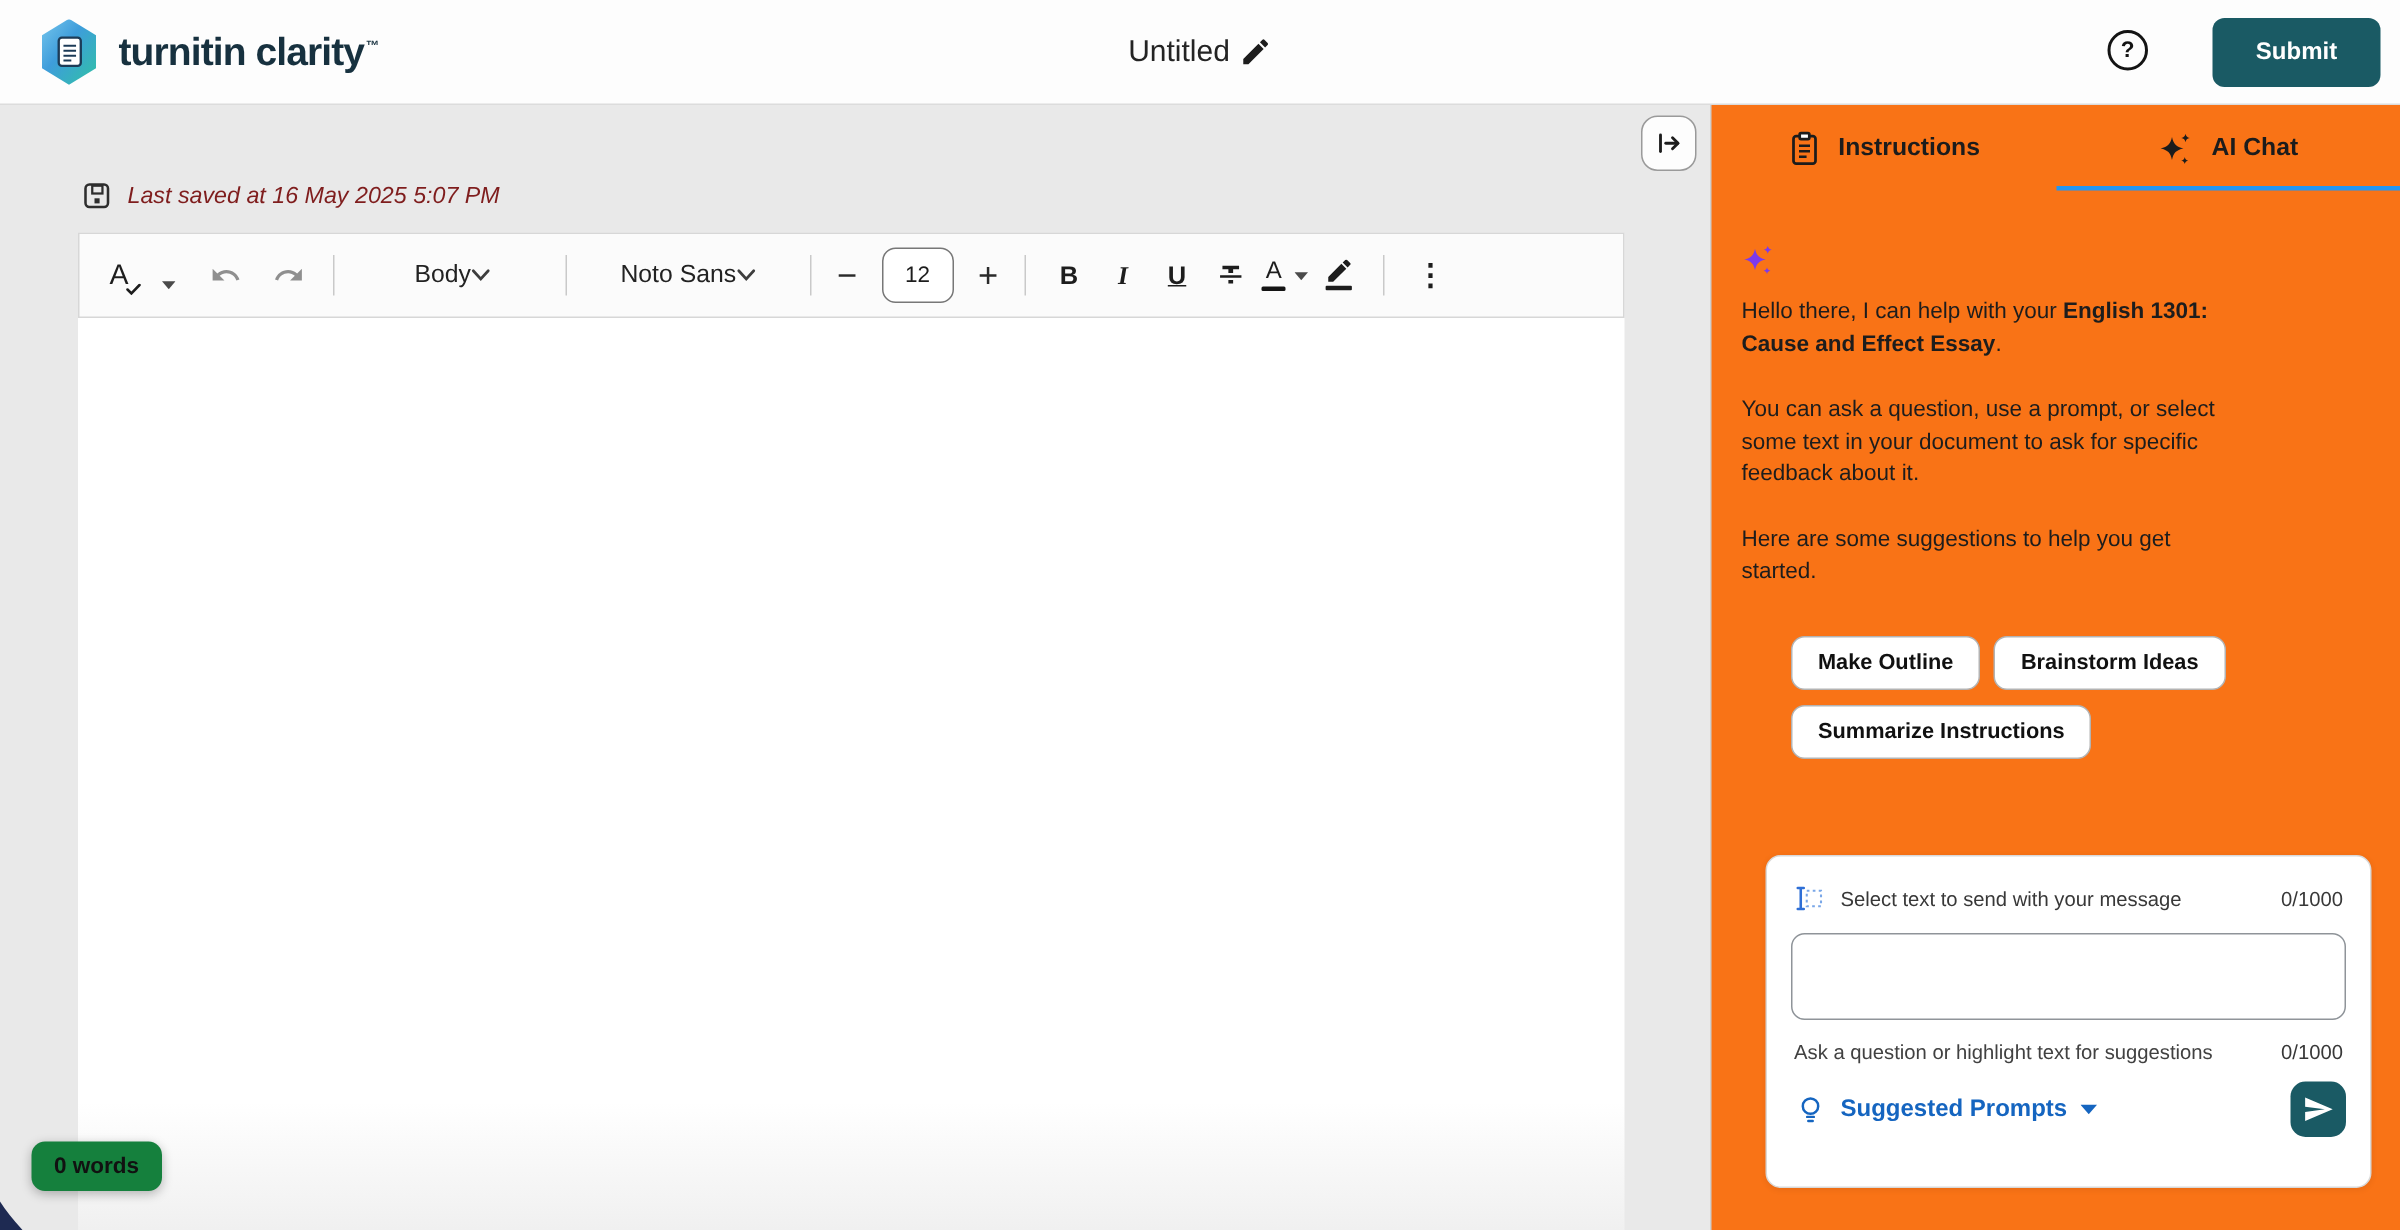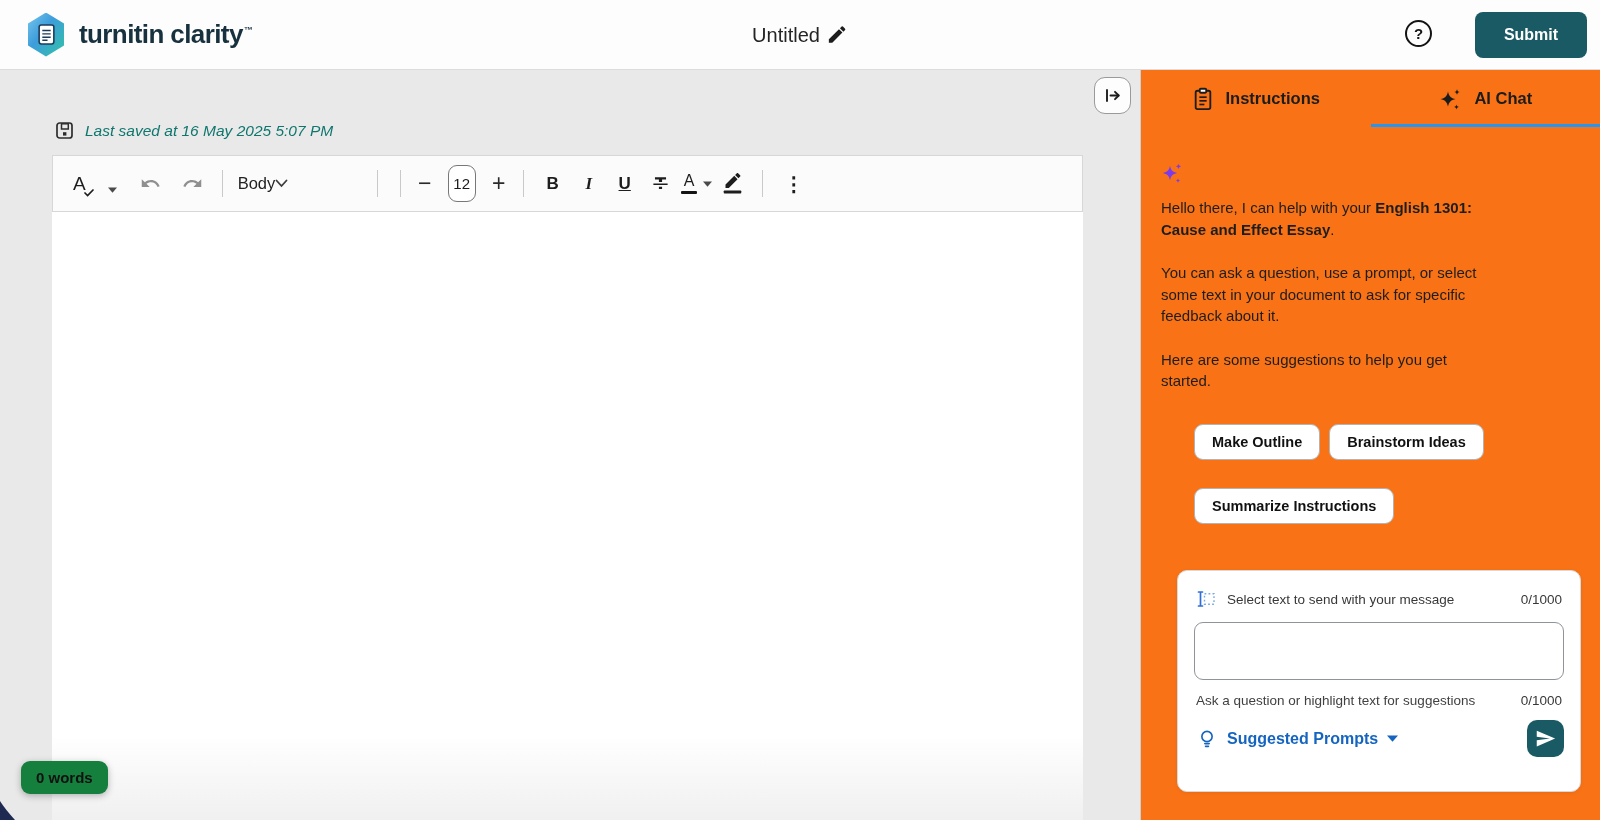--- a/index.html
+++ b/index.html
@@ -30,39 +30,39 @@
   .help{position:absolute;right:168px;top:20px;width:27px;height:27px;border:2.4px solid #141414;border-radius:50%;
         display:flex;align-items:center;justify-content:center;font-size:15px;font-weight:700;color:#141414;cursor:pointer;}
   .submit{position:absolute;right:13px;top:12px;width:112px;height:46px;background:var(--teal);color:#fff;
           border:none;border-radius:8px;font-size:16px;font-weight:700;font-family:inherit;cursor:pointer;}
 
   
   .editor{position:absolute;top:70px;left:0;width:1140px;height:750px;background:var(--gray-bg);}
   .collapse-btn{position:absolute;left:1094px;top:7px;width:37px;height:37px;background:#fdfdfd;border:1.4px solid #9a9a9a;
                 border-radius:11px;display:flex;align-items:center;justify-content:center;cursor:pointer;}
   .save-row{position:absolute;left:55px;top:51px;display:flex;align-items:center;gap:11px;}
-  .save-row .txt{font-style:italic;font-size:15.5px;color:#0f766e;}
+  .save-row .txt{font-style:italic;font-size:15.5px;color:#7f1d1d;}
 
   .toolbar{position:absolute;left:52px;top:85px;width:1031px;height:57px;background:#fbfbfb;border:1px solid #d7d7d7;
            display:flex;align-items:center;padding:0 14px;}
   .tb-btn{display:flex;align-items:center;justify-content:center;height:40px;min-width:36px;color:var(--ink);cursor:pointer;}
   .tb-div{width:1px;height:27px;background:#c9c9c9;margin:0 11px;}
   .glyph-b{font-weight:700;font-size:17px;}
   .glyph-i{font-style:italic;font-weight:700;font-size:17px;font-family:"Liberation Serif",serif;}
   .glyph-u{font-weight:600;font-size:17px;text-decoration:underline;}
   .spellcheck{position:relative;display:flex;align-items:flex-end;gap:6px;margin-left:6px;cursor:pointer;}
   .spellcheck .A{font-size:19px;font-weight:500;line-height:1;}
   .spellcheck svg.check{position:relative;left:-8px;top:4px;}
-  .dd{display:flex;align-items:center;justify-content:flex-start;height:40px;cursor:pointer;}
+  .dd{display:flex;align-items:center;justify-content:center;height:40px;cursor:pointer;}
   .dd .lbl{font-size:16.5px;color:#222;}
   .dd-style{width:128px;margin-left:4px;}
   .dd-font{width:140px;}
   .stepper{display:flex;align-items:center;gap:10px;}
   .step-sign{font-size:23px;color:#2a2a2a;width:26px;text-align:center;cursor:pointer;}
-  .size-input{width:28px;height:37px;border:1.4px solid #777;border-radius:9px;text-align:center;font-size:15px;
+  .size-input{width:48px;height:37px;border:1.4px solid #777;border-radius:9px;text-align:center;font-size:15px;
               font-family:inherit;background:#fff;color:#1d1d1d;}
   .a-color{display:flex;align-items:center;gap:6px;cursor:pointer;}
   .a-stack{display:flex;flex-direction:column;align-items:center;gap:2px;}
   .a-stack .A{font-size:16px;font-weight:500;line-height:1;}
   .bar{width:16px;height:3.5px;background:#141414;border-radius:1px;}
   .more{font-size:20px;font-weight:700;letter-spacing:0;margin-left:2px;}
 
   .page{position:absolute;left:52px;top:142px;width:1031px;height:608px;
         background:linear-gradient(180deg,#ffffff 0%,#ffffff 86%,#f0f0f0 100%);cursor:text;}
   .word-badge{position:absolute;left:21px;top:691px;background:#15803d;border-radius:9px;padding:8px 15px;
@@ -77,21 +77,21 @@
   .tab.active::after{content:"";position:absolute;left:0;right:0;bottom:0;height:3px;background:var(--blue);}
   .disclaimer{display:flex;align-items:center;border-bottom:1px solid #e4e4e4;padding:12px 26px 14px 32px;height:70px;}
   .disclaimer .d-txt{font-size:13.5px;line-height:1.32;color:#232323;width:352px;}
   .info-circ{margin-left:auto;width:23px;height:23px;border:1.9px solid #2d2d2d;border-radius:50%;
              display:flex;align-items:center;justify-content:center;font-size:12px;font-weight:700;color:#2d2d2d;
              font-family:"Liberation Serif",serif;cursor:pointer;flex:none;}
   .message{display:flex;gap:12px;padding:34px 26px 0 20px;flex-direction:column;}
   .msg-body{width:340px;font-size:15px;line-height:21.5px;color:#1d1d1d;}
   .msg-body p{margin-bottom:22px;}
   .msg-body b{font-weight:700;}
-  .chips{padding-left:53px;padding-right:20px;margin-top:10px;display:flex;flex-wrap:wrap;gap:28px 9px;}
+  .chips{padding-left:53px;padding-right:20px;margin-top:10px;display:flex;flex-wrap:wrap;gap:10px 9px;}
   .chip{background:#fff;border:1.3px solid #b3b3b3;border-radius:9px;padding:9px 17px;font-size:14.5px;font-weight:700;
         color:#111;font-family:inherit;cursor:pointer;}
 
   .composer{position:absolute;left:36px;top:500px;width:404px;height:222px;background:#fff;border:1px solid #d9d9d9;
             border-radius:10px;padding:14px 16px 14px 16px;box-shadow:0 1px 4px rgba(0,0,0,.07);}
   .select-row{display:flex;align-items:center;gap:11px;padding:4px 2px 0 2px;}
   .select-row .s-lbl{font-size:13.5px;color:#383838;text-align:center;}
   .counter{margin-left:auto;font-size:13.5px;color:#383838;}
   .chat-input{margin-top:13px;width:100%;height:58px;border:1.3px solid #8f9499;border-radius:9px;resize:none;
               font-family:inherit;font-size:14px;padding:8px 10px;outline:none;background:#fff;}
@@ -176,20 +176,26 @@
     <div class="tb-div"></div>
 
     <div class="dd dd-style">
       <span class="lbl">Body</span>
       <svg width="13" height="9" viewBox="0 0 13 9">
         <path d="M1.5 1.5 6.5 7 11.5 1.5" fill="none" stroke="#3d3d3d" stroke-width="1.8" stroke-linecap="round"></path>
       </svg>
     </div>
     <div class="tb-div"></div>
 
+    <div class="dd dd-font">
+      <span class="lbl">Noto Sans</span>
+      <svg width="13" height="9" viewBox="0 0 13 9">
+        <path d="M1.5 1.5 6.5 7 11.5 1.5" fill="none" stroke="#3d3d3d" stroke-width="1.8" stroke-linecap="round"></path>
+      </svg>
+    </div>
     <div class="tb-div"></div>
 
     <div class="stepper">
       <span class="step-sign">−</span>
       <input class="size-input" value="12" style="">
       <span class="step-sign">+</span>
     </div>
     <div class="tb-div"></div>
 
     <div class="tb-btn">

